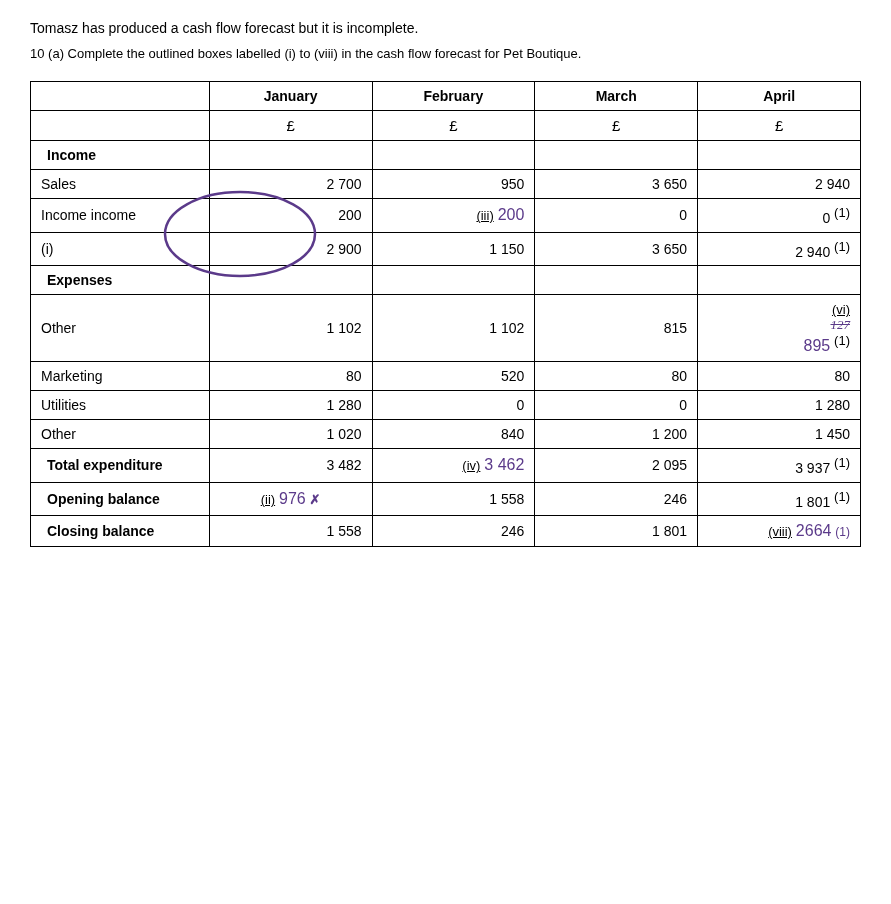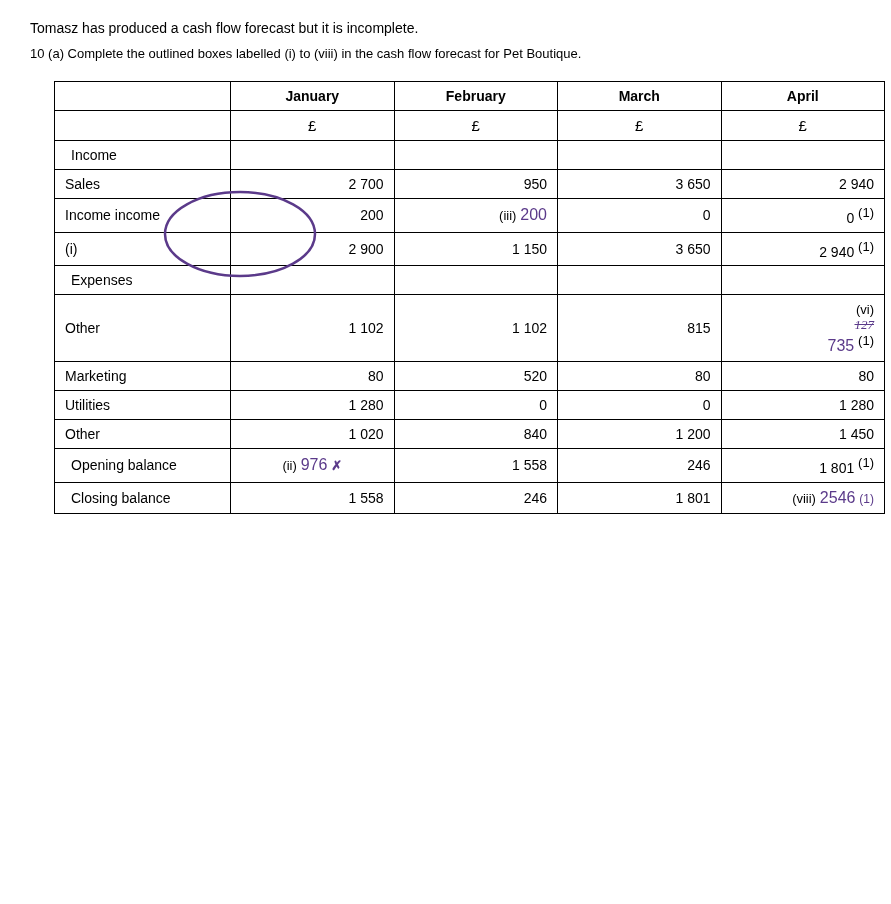--- a/index.html
+++ b/index.html
@@ -19,36 +19,35 @@
       font-size: 13px;
       margin-bottom: 14px;
     }
     .table-wrapper {
       margin-top: 20px;
       position: relative;
     }
     table {
       border-collapse: collapse;
       width: 100%;
-      margin-left: 24px;
     }
     th, td {
       border: 1px solid #000;
       padding: 6px 10px;
       text-align: right;
       vertical-align: middle;
       min-width: 130px;
     }
     td.label-col {
       text-align: left;
       font-weight: normal;
       min-width: 140px;
     }
     td.label-col.bold {
-      font-weight: normal;
+      font-weight: bold;
       padding-left: 16px;
     }
     th {
       text-align: center;
       font-weight: bold;
     }
     th.label-th {
       text-align: left;
       border: 1px solid #000;
     }
@@ -58,20 +57,21 @@
       font-size: 15px;
     }
     .handwritten {
       font-family: 'Comic Sans MS', cursive, sans-serif;
       color: #5b3a8a;
       font-size: 16px;
     }
     .annotation-label {
       color: #000;
       font-size: 13px;
+      text-decoration: underline;
     }
     .mark-indicator {
       font-size: 12px;
       color: #000;
       vertical-align: super;
     }
     .right-mark {
       color: #000;
       font-size: 13px;
     }
@@ -163,21 +163,21 @@
       <tr>
         <td class="label-col">Other</td>
         <td>1 102</td>
         <td>1 102</td>
         <td>815</td>
         <td style="text-align:right;">
           <span class="annotation-label">(vi)</span>
           <span style="display:block; font-family:'Comic Sans MS',cursive; color:#5b3a8a; font-size:13px;">
             <span style="text-decoration:line-through;font-style:italic;">127</span>
           </span>
-          <span class="handwritten">735</span>
+          <span class="handwritten">895</span>
           <span class="mark-indicator right-mark">(1)</span>
         </td>
       </tr>
 
       <tr>
         <td class="label-col">Marketing</td>
         <td>80</td>
         <td>520</td>
         <td>80</td>
         <td>80</td>
@@ -192,20 +192,33 @@
       </tr>
 
       <tr>
         <td class="label-col">Other</td>
         <td>1 020</td>
         <td>840</td>
         <td>1 200</td>
         <td>1 450</td>
       </tr>
 
+      <tr>
+        <td class="label-col bold">Total expenditure</td>
+        <td>3 482</td>
+        <td>
+          <span class="annotation-label">(iv)</span>
+          <span class="handwritten">3 462</span>
+        </td>
+        <td>2 095</td>
+        <td>
+          <span>3 937</span>
+          <span class="mark-indicator right-mark">(1)</span>
+        </td>
+      </tr>
 
 
       <tr>
         <td class="label-col bold">Opening balance</td>
         <td style="text-align:center;">
           <span class="annotation-label">(ii)</span>
           <span class="handwritten">976</span>
           <span style="color:#5b3a8a; font-weight:bold; font-size:13px;">✗</span>
         </td>
         <td>1 558</td>
@@ -216,20 +229,20 @@
         </td>
       </tr>
 
       <tr>
         <td class="label-col bold">Closing balance</td>
         <td>1 558</td>
         <td>246</td>
         <td>1 801</td>
         <td style="text-align:right;">
           <span class="annotation-label">(viii)</span>
-          <span class="handwritten">2546</span>
+          <span class="handwritten">2664</span>
           <span style="color:#5b3a8a; font-size:12px;">(1)</span>
         </td>
       </tr>
 
     </tbody>
   </table>
 </div>
 
 </body></html>

